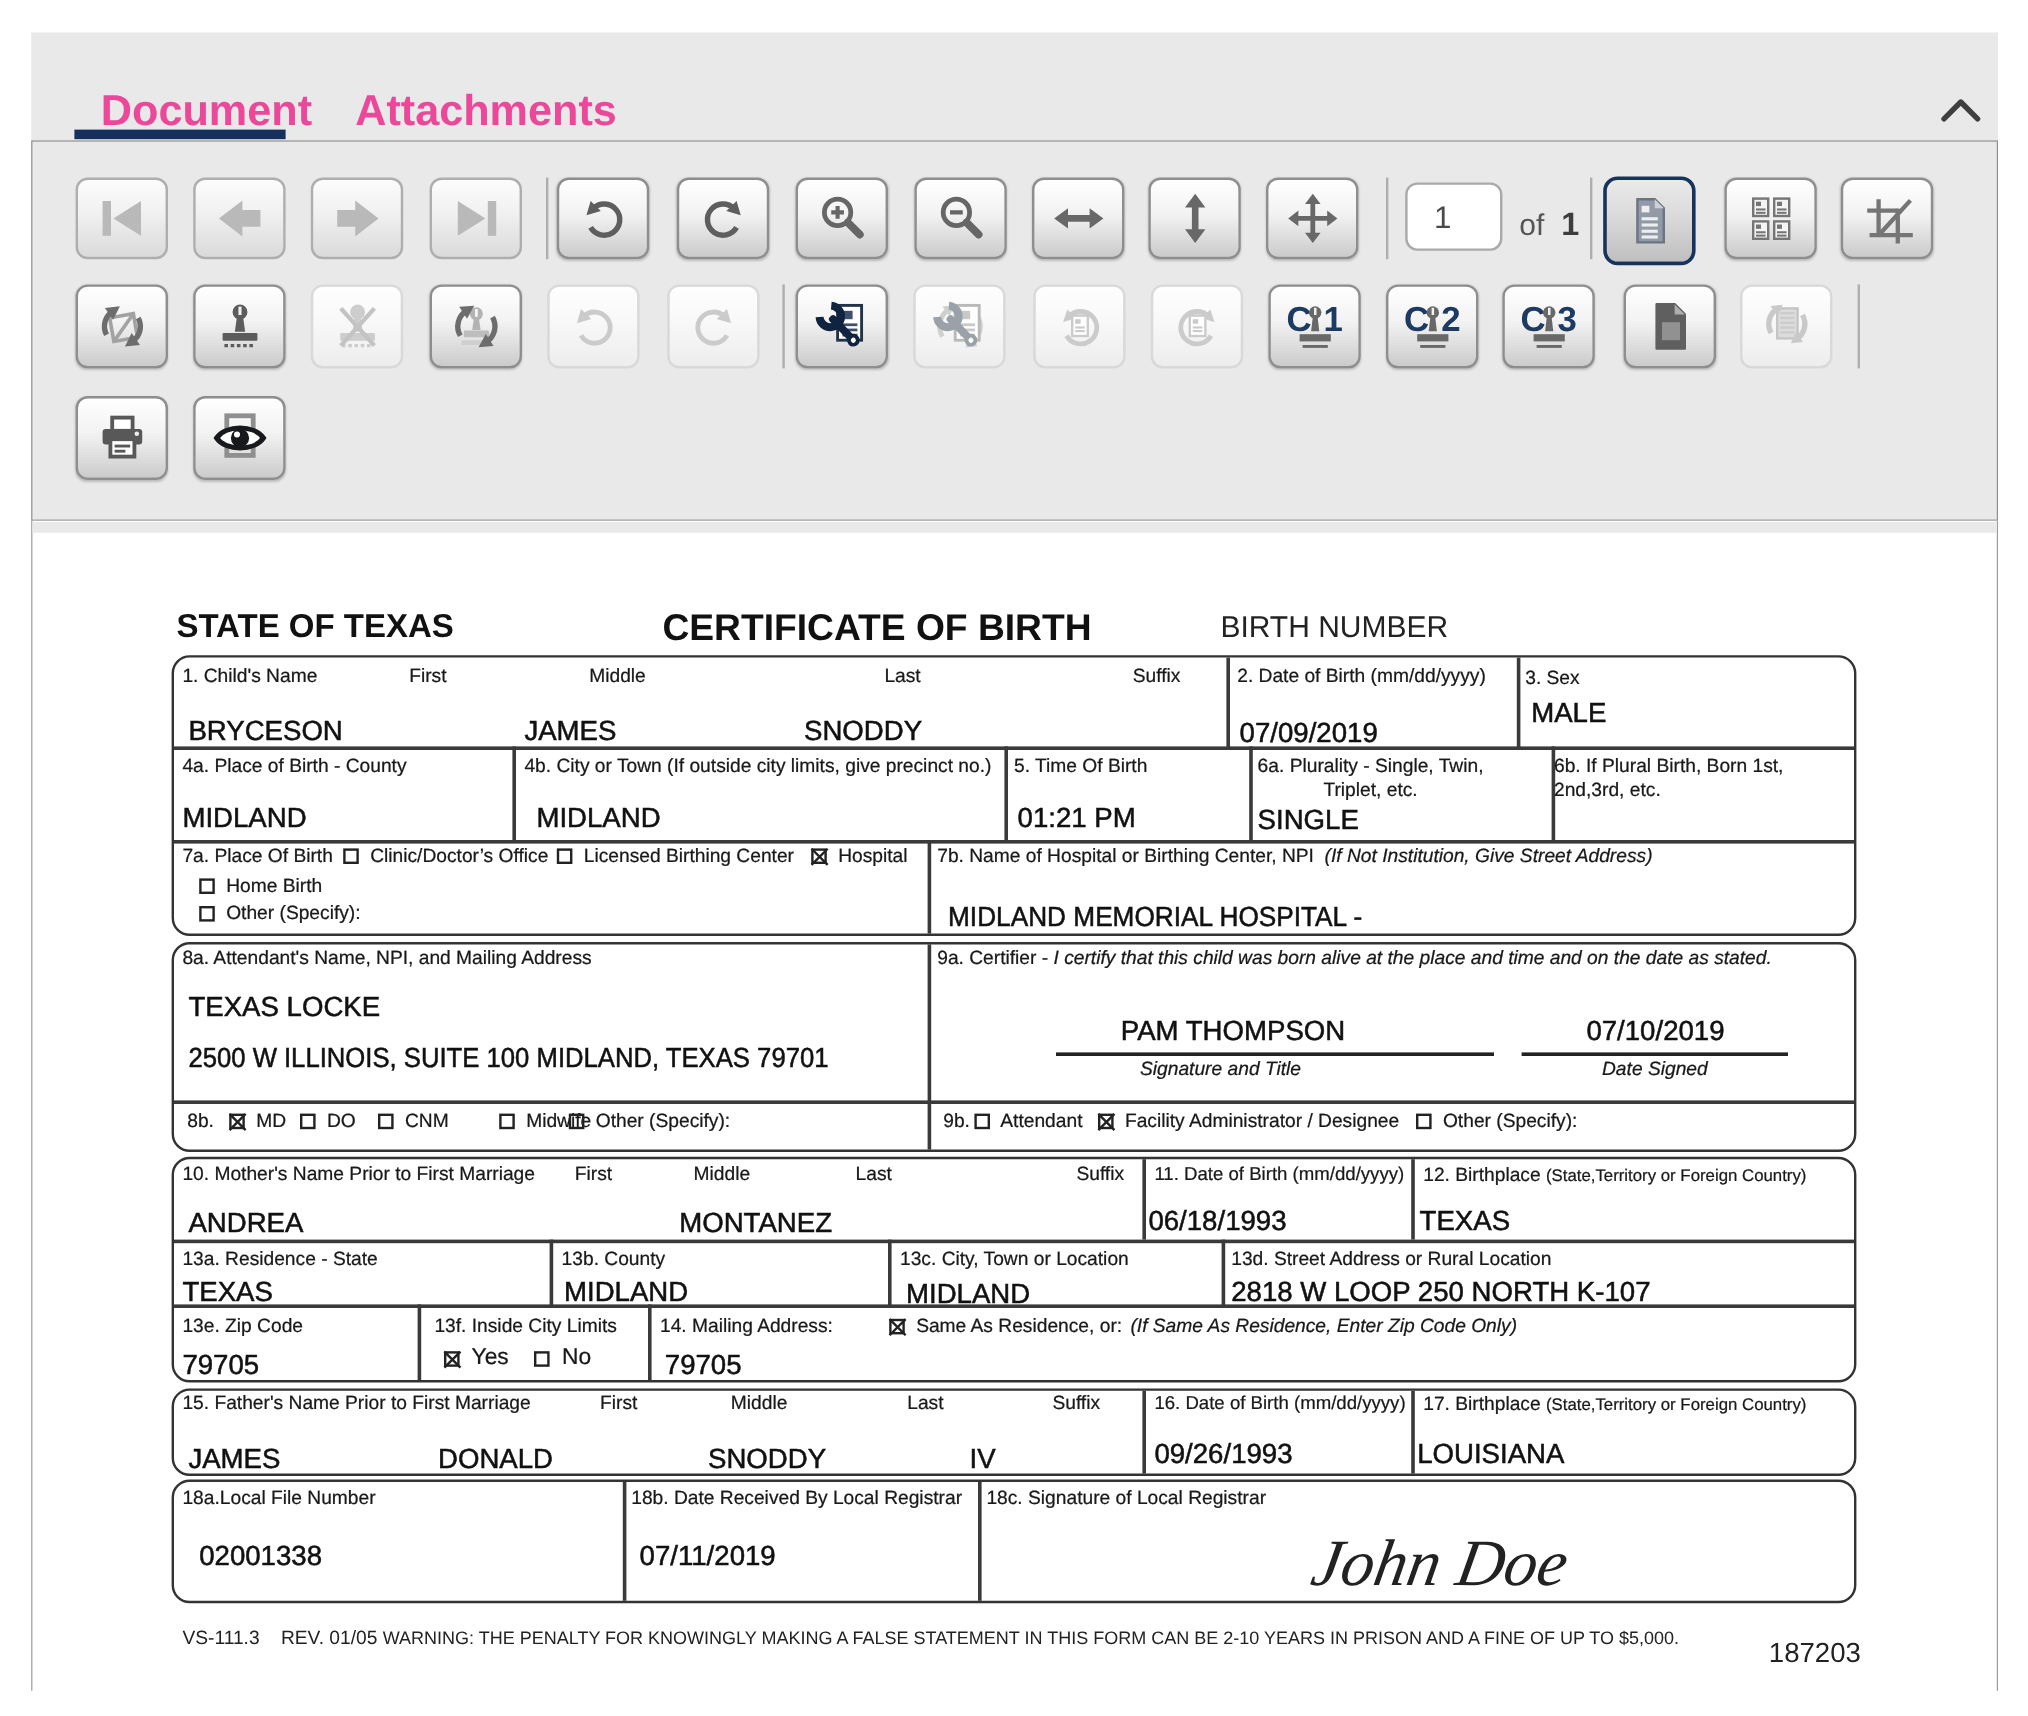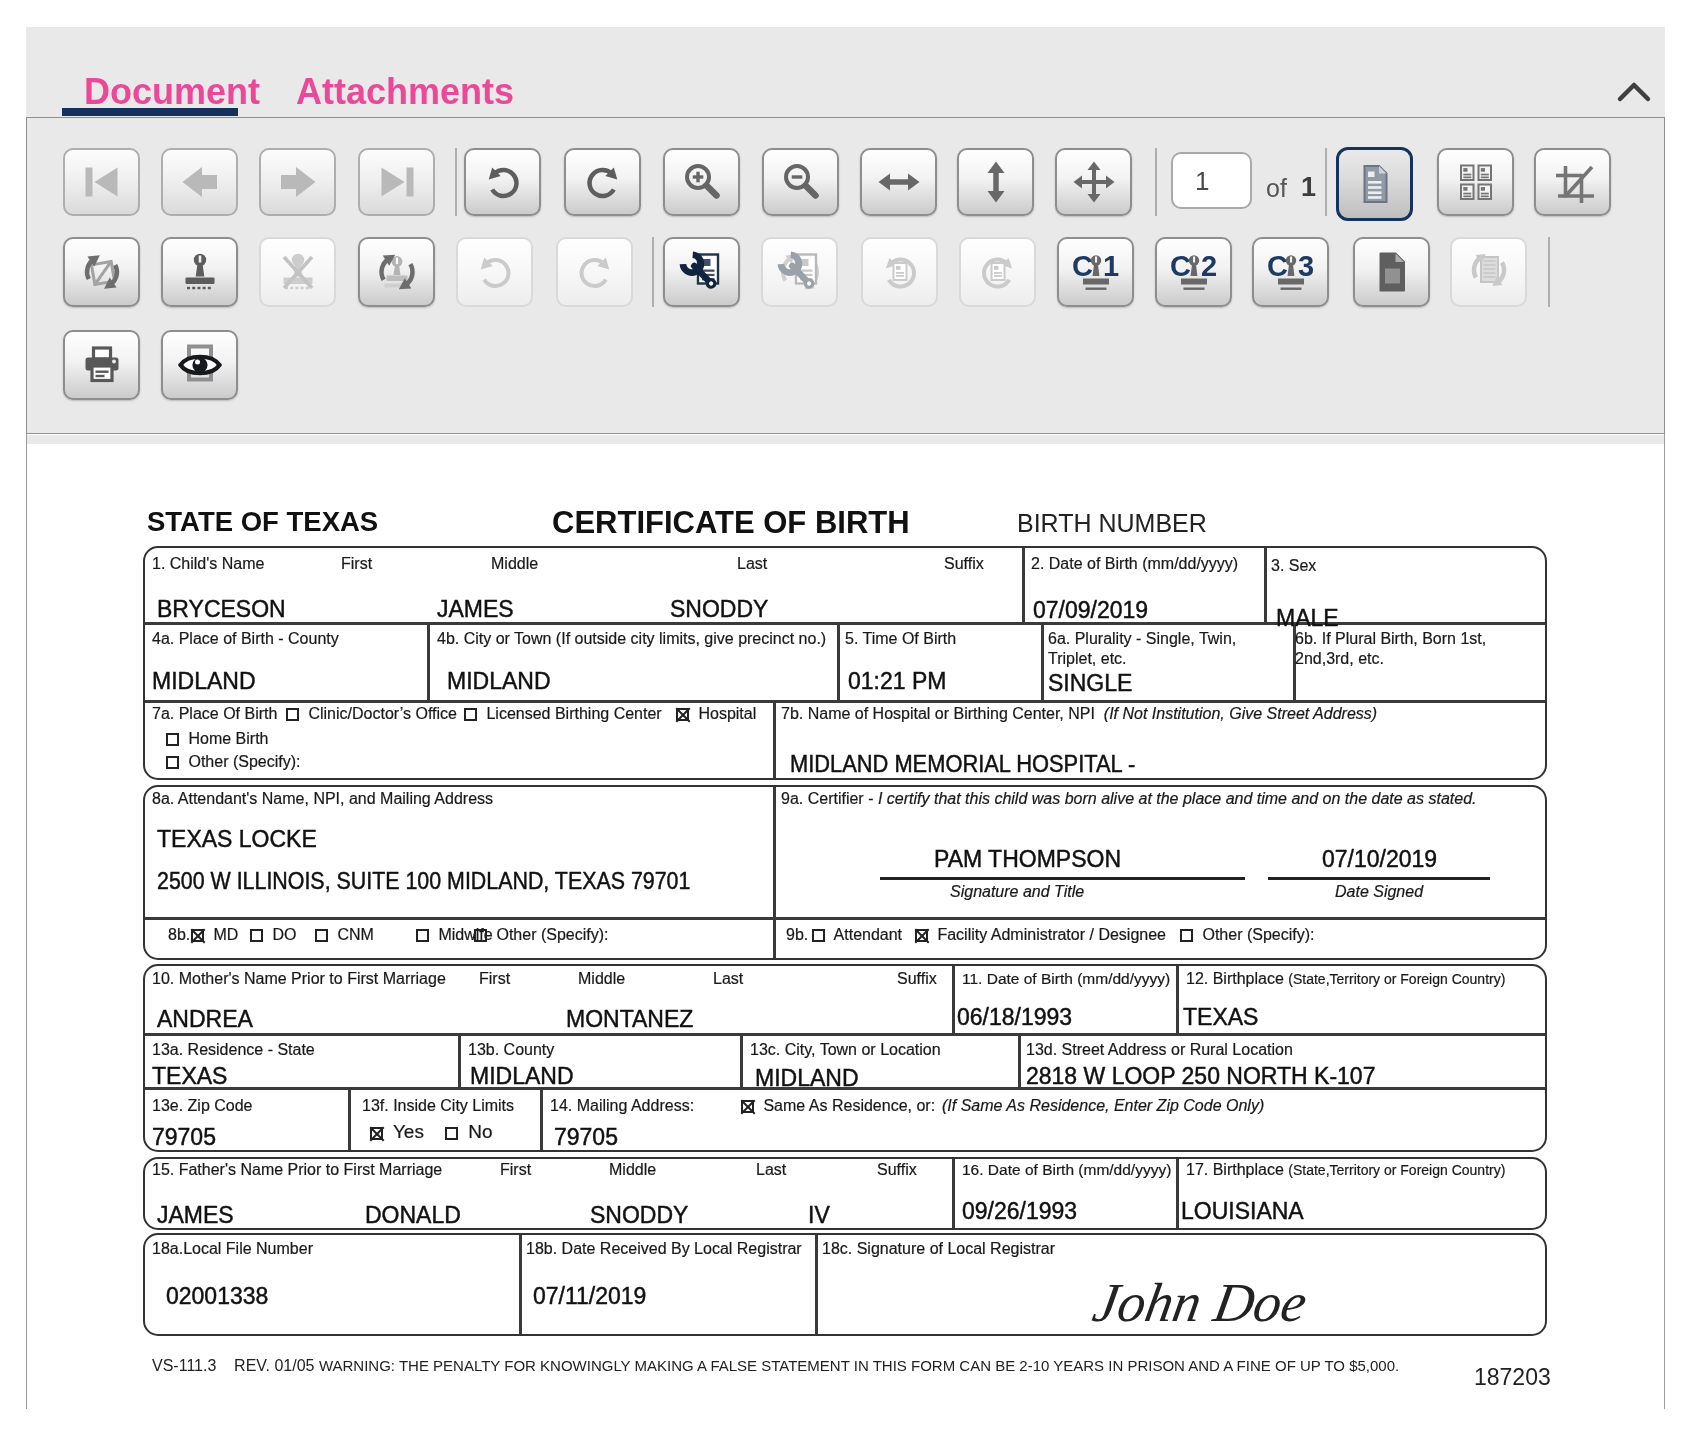--- a/index.html
+++ b/index.html
@@ -361,25 +361,25 @@
 <div class="lb" style="left:341px;top:554px;">First</div>
 <div class="lb" style="left:491px;top:554px;">Middle</div>
 <div class="lb" style="left:737px;top:554px;">Last</div>
 <div class="lb" style="left:944px;top:554px;">Suffix</div>
 <div class="lb" style="left:1031px;top:554px;">2. Date of Birth (mm/dd/yyyy)</div>
 <div class="lb" style="left:1271px;top:556px;">3. Sex</div>
 <div class="vl" style="left:157px;top:596px;">BRYCESON</div>
 <div class="vl" style="left:437px;top:596px;">JAMES</div>
 <div class="vl" style="left:670px;top:596px;">SNODDY</div>
 <div class="vl" style="left:1033px;top:597px;">07/09/2019</div>
-<div class="vl" style="left:1276px;top:581px;margin-top:24px;">MALE</div>
+<div class="vl" style="left:1276px;top:581px;">MALE</div>
 <div class="lb" style="left:152px;top:629px;">4a. Place of Birth - County</div>
 <div class="lb" style="left:437px;top:629px;">4b. City or Town (If outside city limits, give precinct no.)</div>
 <div class="lb" style="left:845px;top:629px;">5. Time Of Birth</div>
-<div class="lb" style="left:1048px;top:629px;">6a. Plurality - Single, Twin,<br>Triplet, etc.</div>
+<div class="lb" style="left:1048px;top:629px;text-align:center;">6a. Plurality - Single, Twin,<br>Triplet, etc.</div>
 <div class="lb" style="left:1295px;top:629px;">6b. If Plural Birth, Born 1st,<br>2nd,3rd, etc.</div>
 <div class="vl" style="left:152px;top:668px;">MIDLAND</div>
 <div class="vl" style="left:447px;top:668px;">MIDLAND</div>
 <div class="vl" style="left:848px;top:668px;">01:21 PM</div>
 <div class="vl" style="left:1048px;top:670px;">SINGLE</div>
 <div class="lb" style="left:152px;top:704px;">7a. Place Of Birth</div>
 <div class="lb" style="left:286px;top:704px;"><span class="cb"></span> Clinic/Doctor’s Office</div>
 <div class="lb" style="left:464px;top:704px;"><span class="cb"></span> Licensed Birthing Center</div>
 <div class="lb" style="left:676px;top:704px;"><span class="cb x"></span> Hospital</div>
 <div class="lb" style="left:166px;top:729px;"><span class="cb"></span> Home Birth</div>
@@ -391,21 +391,21 @@
 <div class="lb" style="left:152px;top:789px;">8a. Attendant's Name, NPI, and Mailing Address</div>
 <div class="vl" style="left:157px;top:826px;">TEXAS LOCKE</div>
 <div class="vl" style="left:157px;top:868px;transform:scaleX(0.93);transform-origin:0 50%">2500 W ILLINOIS, SUITE 100 MIDLAND, TEXAS 79701</div>
 <div class="lb" style="left:781px;top:789px;">9a. Certifier - <span class="it">I certify that this child was born alive at the place and time and on the date as stated.</span></div>
 <div class="vl" style="left:934px;top:846px;">PAM THOMPSON</div>
 <div class="vl" style="left:1322px;top:846px;">07/10/2019</div>
 <div style="position:absolute;left:880px;top:877px;width:365px;height:2.5px;background:#222"></div>
 <div style="position:absolute;left:1268px;top:877px;width:222px;height:2.5px;background:#222"></div>
 <div class="lb" style="left:950px;top:882px;"><span class="it">Signature and Title</span></div>
 <div class="lb" style="left:1335px;top:882px;"><span class="it">Date Signed</span></div>
-<div class="lb" style="left:168px;top:925px;text-align:center;">8b.</div>
+<div class="lb" style="left:156px;top:925px;text-align:center;">8b.</div>
 <div class="lb" style="left:191px;top:925px;"><span class="cb x"></span> MD</div>
 <div class="lb" style="left:250px;top:925px;"><span class="cb"></span> DO</div>
 <div class="lb" style="left:315px;top:925px;"><span class="cb"></span> CNM</div>
 <div class="lb" style="left:384px;top:925px;padding-left:32px;"><span class="cb"></span> Midwife</div>
 <div class="lb" style="left:474px;top:925px;"><span class="cb"></span> Other (Specify):</div>
 <div class="lb" style="left:786px;top:925px;">9b.</div>
 <div class="lb" style="left:812px;top:925px;"><span class="cb"></span> Attendant</div>
 <div class="lb" style="left:915px;top:925px;"><span class="cb x"></span> Facility Administrator / Designee</div>
 <div class="lb" style="left:1180px;top:925px;"><span class="cb"></span> Other (Specify):</div>
 <div style="position:absolute;left:145px;top:1033px;width:1400px;height:2.5px;background:#3a3a3a"></div>

